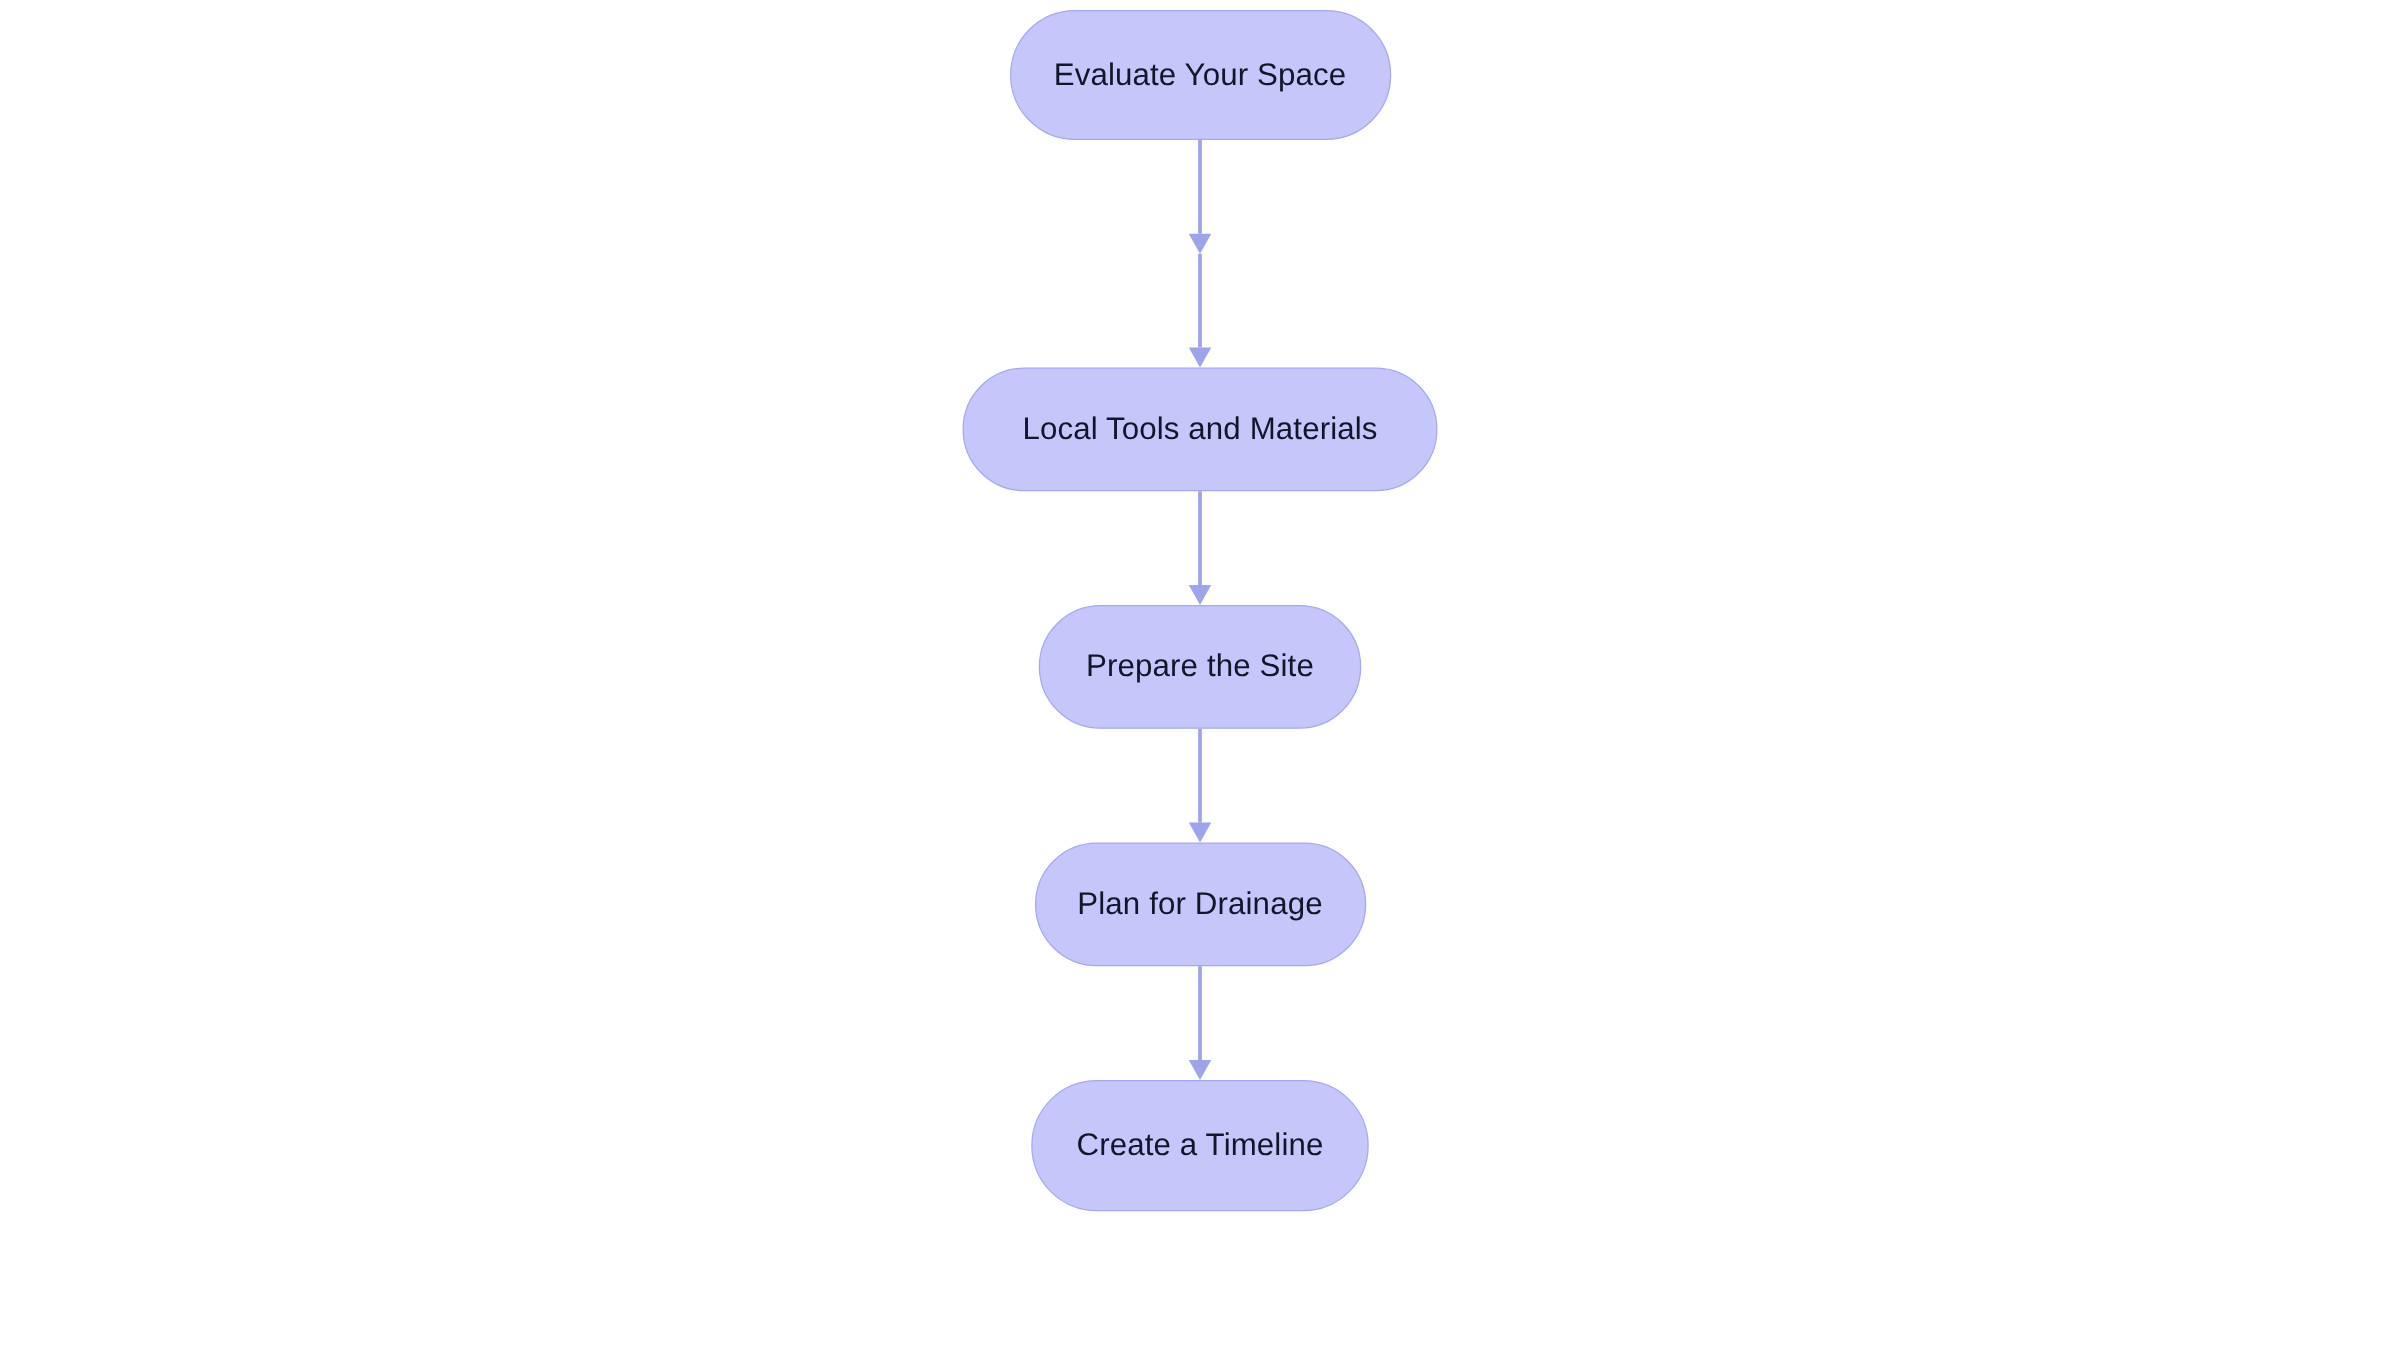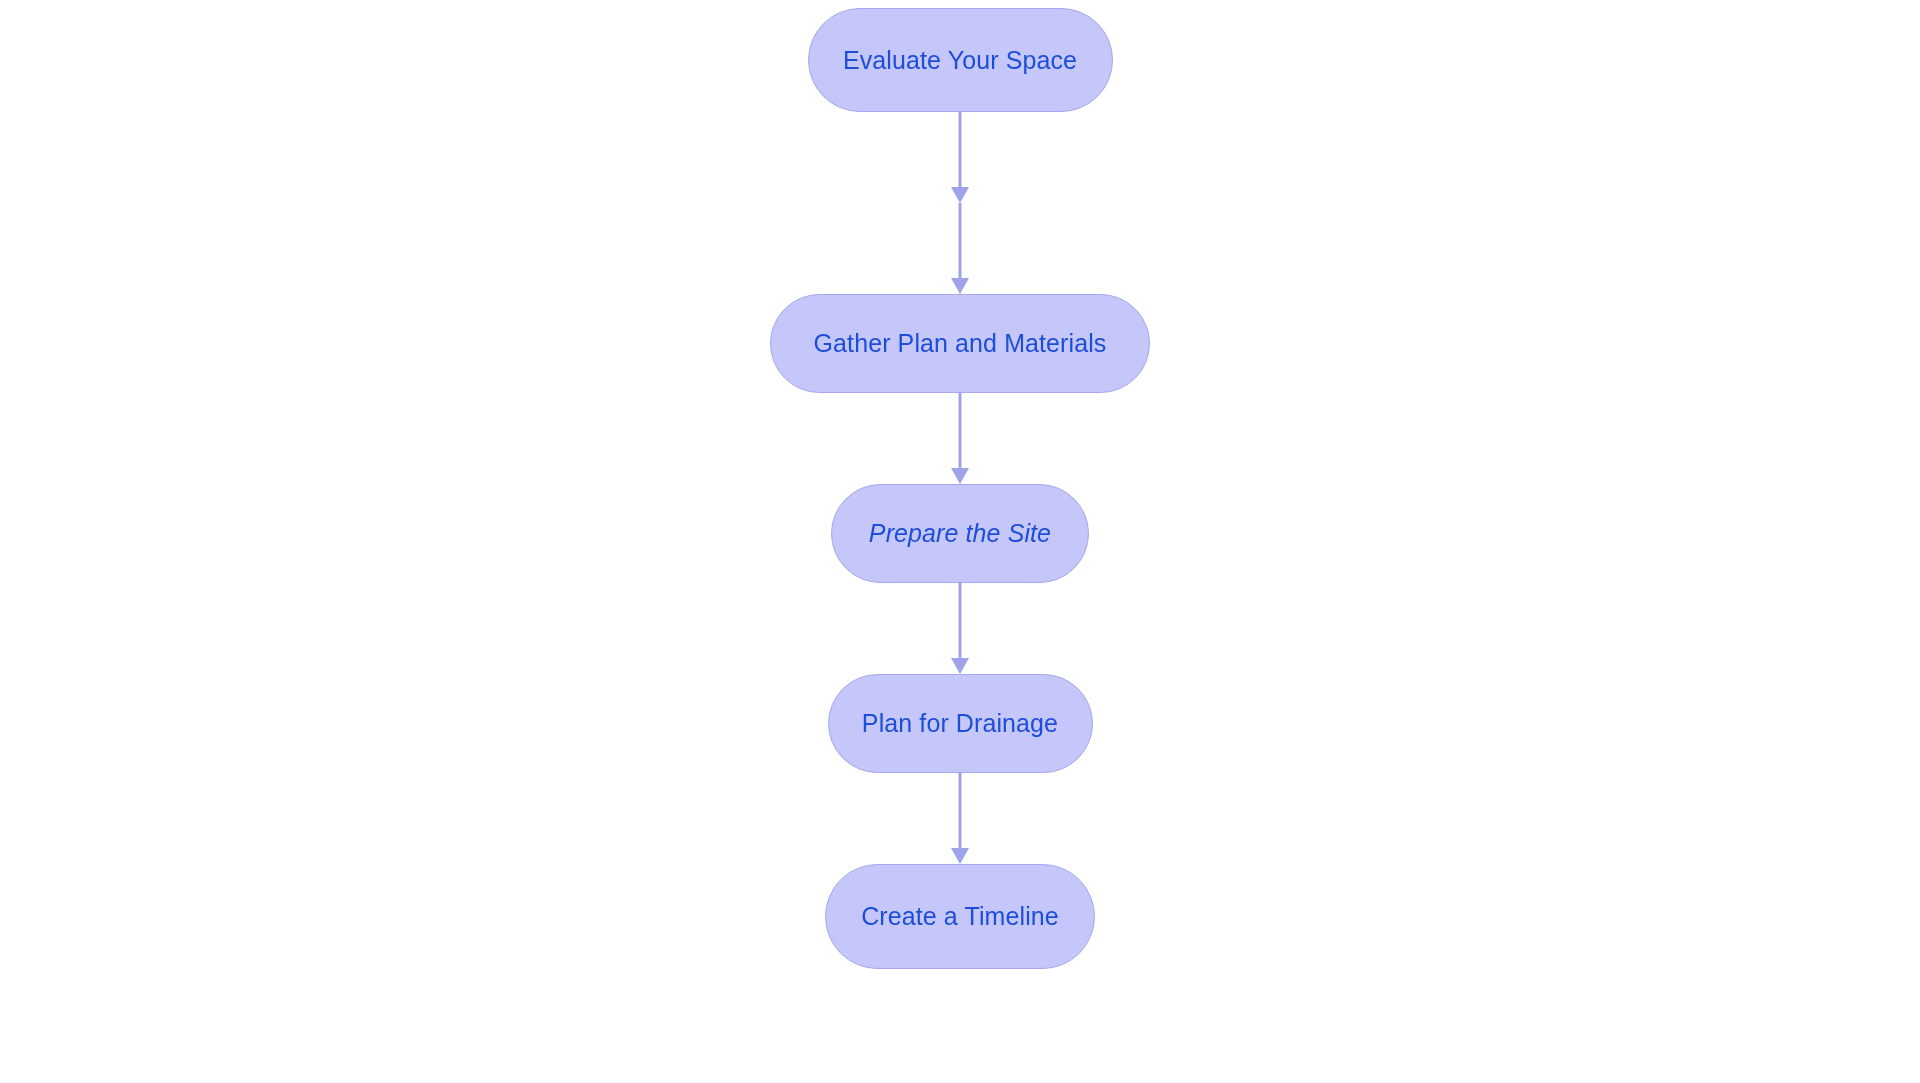--- a/index.html
+++ b/index.html
@@ -44,21 +44,21 @@
     color: #3730c8;
     font-size: 25px;
     font-weight: 400;
     line-height: 1;
     letter-spacing: 0.1px;
     white-space: nowrap;
     user-select: none;
   }
 
   .node-label {
-    color: #1d4ed8;
+    color: #0f172a;
     font-size: 25px;
     line-height: 1;
     white-space: nowrap;
   }
 
   
   .connector {
     position: relative;
     width: 26px;
     display: flex;
@@ -101,29 +101,29 @@
       <span class="connector-head"></span>
     </div>
 
 
     <div class="connector" style="height:91px;">
       <span class="connector-line" style="height:75px;"></span>
       <span class="connector-head"></span>
     </div>
 
     <div class="node" style="width:380px;height:99px;">
-      <span class="node-label">Gather Plan and Materials</span>
+      <span class="node-label">Local Tools and Materials</span>
     </div>
 
     <div class="connector" style="height:91px;">
       <span class="connector-line" style="height:75px;"></span>
       <span class="connector-head"></span>
     </div>
 
-    <div class="node" style="width:258px;height:99px;font-style:italic;">
+    <div class="node" style="width:258px;height:99px;">
       <span class="node-label">Prepare the Site</span>
     </div>
 
     <div class="connector" style="height:91px;">
       <span class="connector-line" style="height:75px;"></span>
       <span class="connector-head"></span>
     </div>
 
     <div class="node" style="width:265px;height:99px;justify-content:center;">
       <span class="node-label">Plan for Drainage</span>

